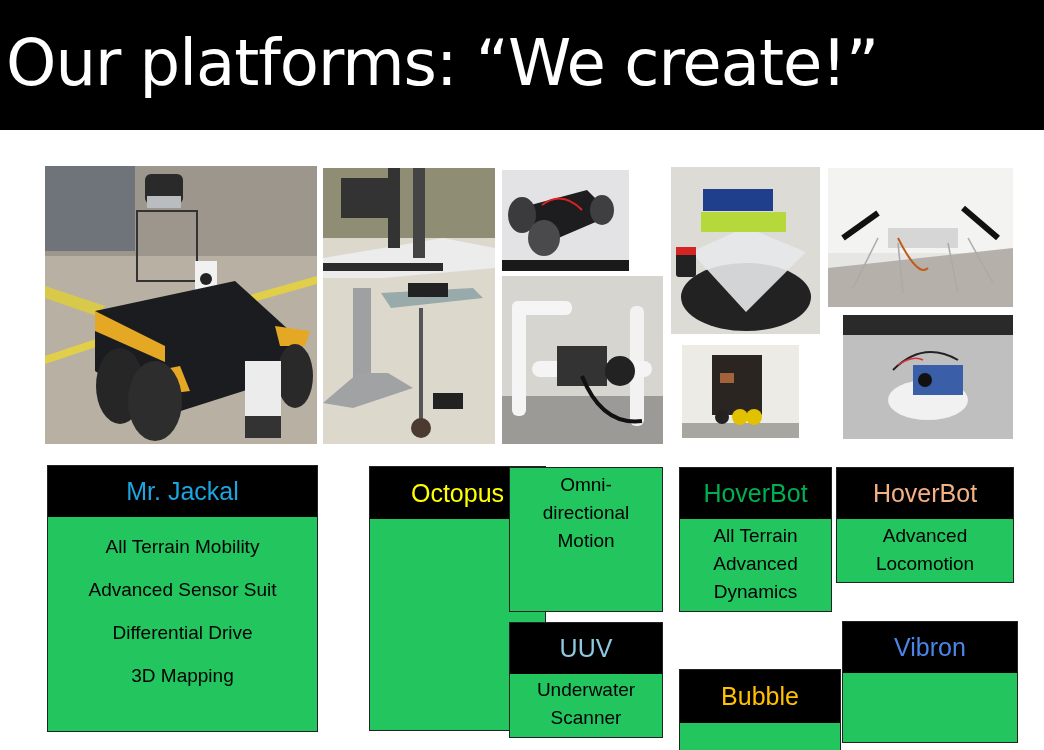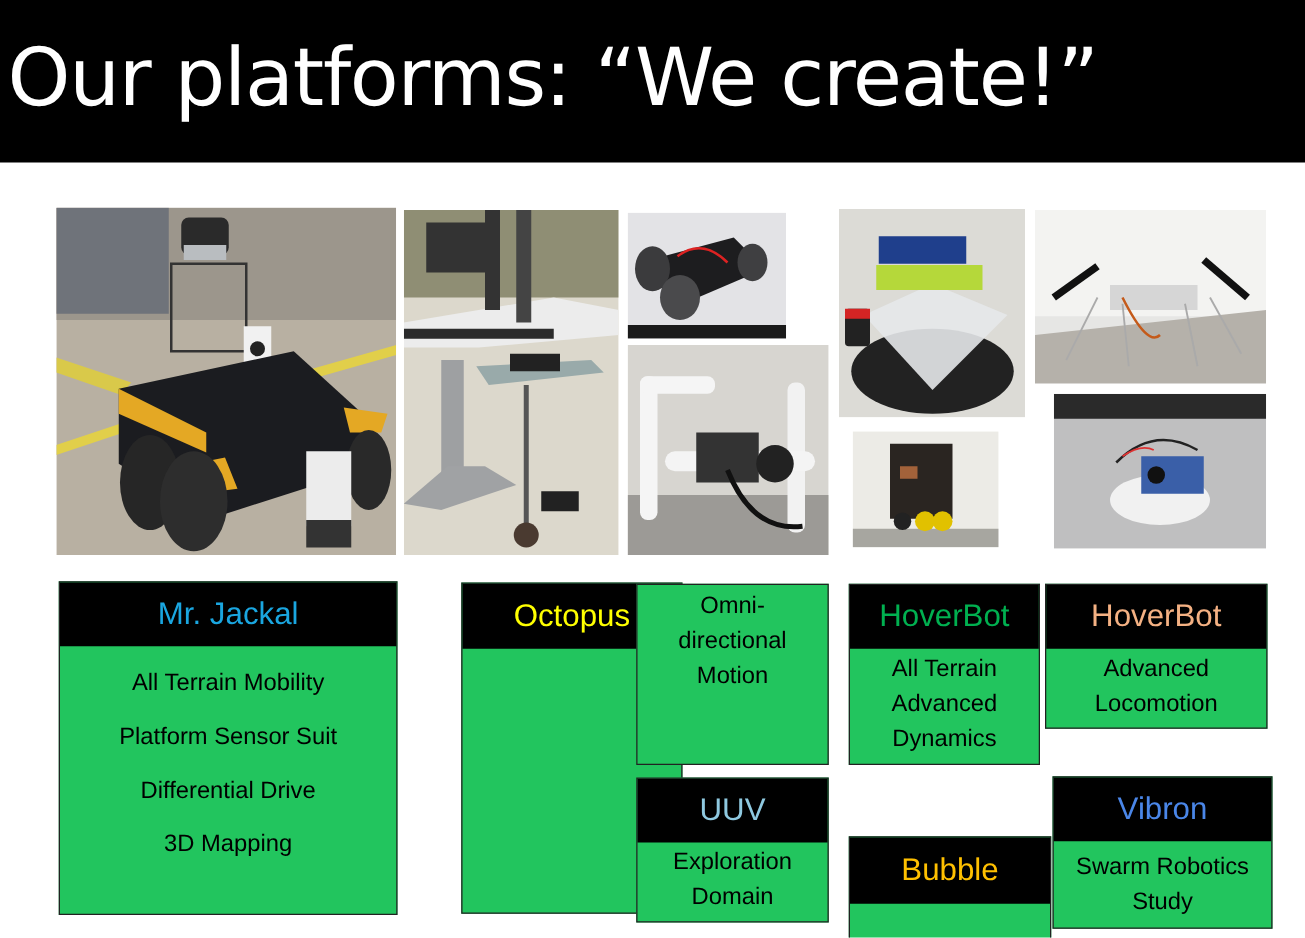--- a/index.html
+++ b/index.html
@@ -140,21 +140,21 @@
     <path d="M55 50 Q70 40 80 45" stroke="#d33" stroke-width="1.5" fill="none"></path>
   </svg>
 </div>
 
 <div class="box" style="left:47px;top:465px;width:271px;height:267px;">
   <div class="hdr" style="height:51px;">
     <span style="color:#1aa6e0;">Mr. Jackal</span>
   </div>
   <div class="body" style="padding-top:8px;line-height:43px;">
     <span class="item">All Terrain Mobility</span>
-    <span class="item">Platform Sensor Suit</span>
+    <span class="item">Advanced Sensor Suit</span>
     <span class="item">Differential Drive</span>
     <span class="item">3D Mapping</span>
   </div>
 </div>
 
 <div class="box" style="left:326px;top:466px;width:177px;height:265px;margin-left:43px;">
   <div class="hdr" style="height:52px;">
     <span style="color:#ffff00;">Octopus</span>
   </div>
 </div>
@@ -181,30 +181,27 @@
   <div class="body" style="padding-top:3px;">
     <span class="item" style="width:120px;">Advanced Locomotion</span>
   </div>
 </div>
 
 <div class="box" style="left:509px;top:622px;width:154px;height:116px;">
   <div class="hdr" style="height:51px;">
     <span style="color:#8fc9e0;">UUV</span>
   </div>
   <div class="body" style="padding-top:2px;">
-    <span class="item" style="width:110px;">Exploration Domain</span>
+    <span class="item" style="width:110px;">Underwater Scanner</span>
   </div>
 </div>
 
 <div class="box" style="left:679px;top:624px;width:162px;height:118px;margin-top:45px;">
   <div class="hdr" style="height:53px;">
     <span style="color:#ffc000;">Bubble</span>
   </div>
 </div>
 
 <div class="box" style="left:842px;top:621px;width:176px;height:122px;">
   <div class="hdr" style="height:51px;">
     <span style="color:#4a86e8;">Vibron</span>
   </div>
-  <div class="body" style="padding-top:7px;">
-    <span class="item" style="width:160px;">Swarm Robotics Study</span>
-  </div>
 </div>
 
 </body></html>

